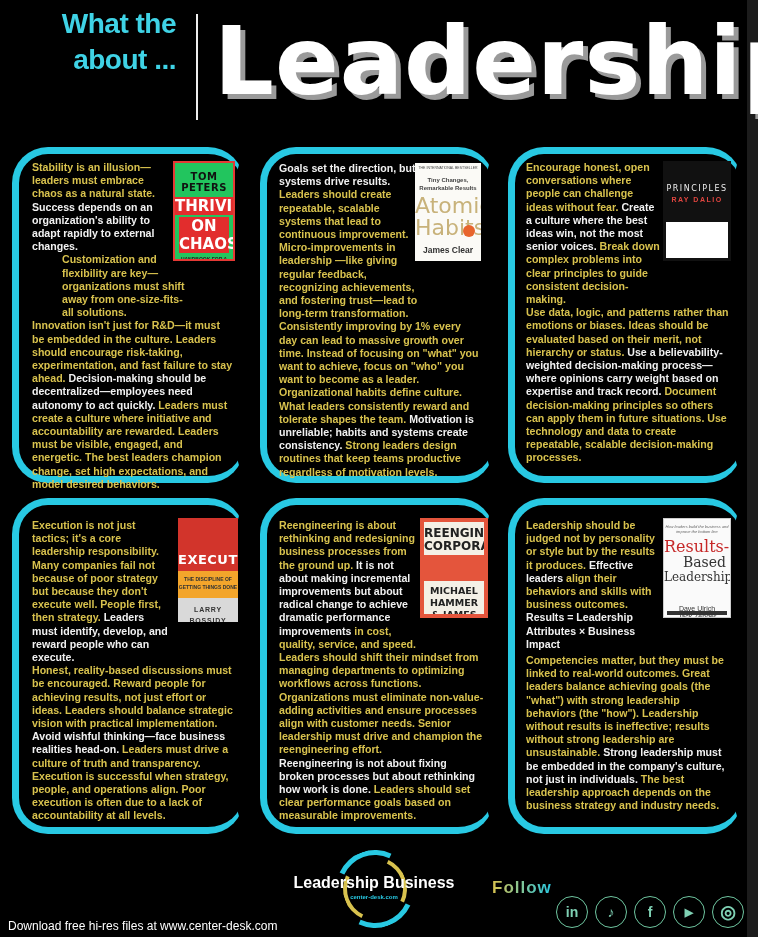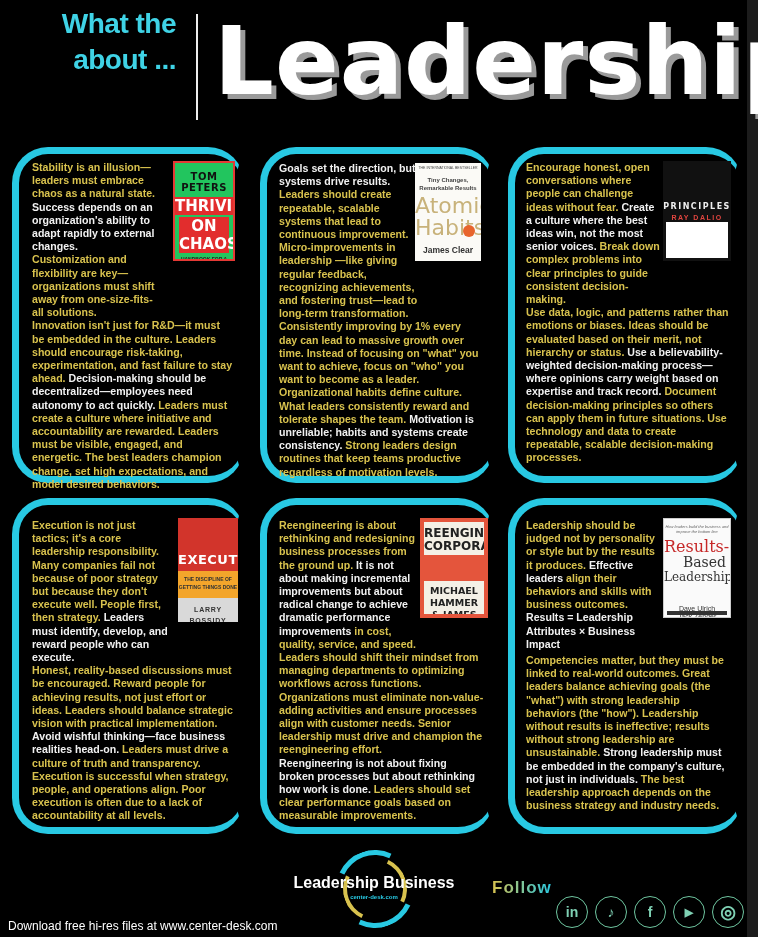--- a/index.html
+++ b/index.html
@@ -52,21 +52,21 @@
   .b1 .sub { font-size:5px; text-align:center; color:#222; margin-top:3px; font-weight:bold;}
 
   .b2 { background:#fbfaf6; }
   .b2 .top { font-size:3.5px; text-align:center; color:#444; margin-top:3px; }
   .b2 .tag { font-size:6px; text-align:center; color:#444; margin-top:6px; font-weight:bold; line-height:8px;}
   .b2 .t { font-size:22px; color:#c8b27a; text-align:center; line-height:22px; margin-top:3px; font-family:"DejaVu Sans", sans-serif; }
   .b2 .auth { font-size:8.5px; font-weight:bold; color:#333; text-align:center; margin-top:6px; }
   .b2 .dot { position:absolute; right:6px; top:62px; width:12px; height:12px; border-radius:50%; background:#e8652d; }
 
   .b3 { background:#111; }
-  .b3 .t { color:#eee; font-size:8px; letter-spacing:1.5px; text-align:center; margin-top:41px; font-weight:bold; font-family:"DejaVu Sans", sans-serif;}
+  .b3 .t { color:#eee; font-size:8px; letter-spacing:1.5px; text-align:center; margin-top:23px; font-weight:normal; font-family:"DejaVu Sans", sans-serif;}
   .b3 .auth { color:#e0453f; font-size:7px; letter-spacing:1.5px; text-align:center; margin-top:3px; font-weight:bold;}
   .b3 .panel { position:absolute; left:3px; right:3px; bottom:3px; height:36px; background:#fff; }
 
   .b4 { background:#d9d9d9; }
   .b4 .band { background:#d2342b; height:53px; position:relative; }
   .b4 .t { color:#fff; font-weight:bold; font-size:13px; text-align:center; position:absolute; bottom:4px; width:100%; font-family:"DejaVu Sans", sans-serif; letter-spacing:0.5px;}
   .b4 .sub { background:#f3a52b; color:#333; font-size:5px; text-align:center; height:27px; line-height:8px; padding-top:4px; box-sizing:border-box; font-weight:bold;}
   .b4 .auth { color:#333; font-size:7px; font-weight:bold; text-align:center; margin-top:6px; line-height:11px; letter-spacing:0.8px;}
 
   .b5 { background:#f4f0e6; border:4px solid #e4553c; }
@@ -109,21 +109,21 @@
 
 <div class="card" style="left:12px;top:147px;width:232px;height:336px;">
   <div class="book b1" style="left:154px;top:7px;width:62px;height:100px;">
     <div class="auth">TOM PETERS</div>
     <div class="t1">THRIVING</div>
     <div class="t2">ON CHAOS</div>
     <div class="sub">HANDBOOK FOR A MANAGEMENT REVOLUTION</div>
   </div>
   <div class="body" style="left:13px;top:7px;right:8px;">
     <div style="width:132px;"><span class="y">Stability is an illusion—leaders must embrace chaos as a natural state. </span><span class="w">Success depends on an organization's ability to adapt rapidly to external changes.</span></div>
-    <div style="width:132px;"><span class="y">Customization and flexibility are key—organizations must shift away from one-size-fits-all solutions.</span></div>
+    <div style="width:132px;margin-left:30px;"><span class="y">Customization and flexibility are key—organizations must shift away from one-size-fits-all solutions.</span></div>
     <div><span class="y">Innovation isn't just for R&amp;D—it must be embedded in the culture. Leaders should encourage risk-taking, experimentation, and fast failure to stay ahead. </span><span class="w">Decision-making should be decentralized—employees need autonomy to act quickly. </span><span class="y">Leaders must create a culture where initiative and accountability are rewarded. Leaders must be visible, engaged, and energetic. The best leaders champion change, set high expectations, and model desired behaviors.</span></div>
   </div>
 </div>
 
 <div class="card" style="left:260px;top:147px;width:234px;height:336px;">
   <div class="book b2" style="left:148px;top:9px;width:66px;height:98px;">
     <div class="top">THE INTERNATIONAL BESTSELLER</div>
     <div class="tag">Tiny Changes, Remarkable Results</div>
     <div class="t">Atomic</div>
     <div class="t" style="margin-top:0">Habits</div>

